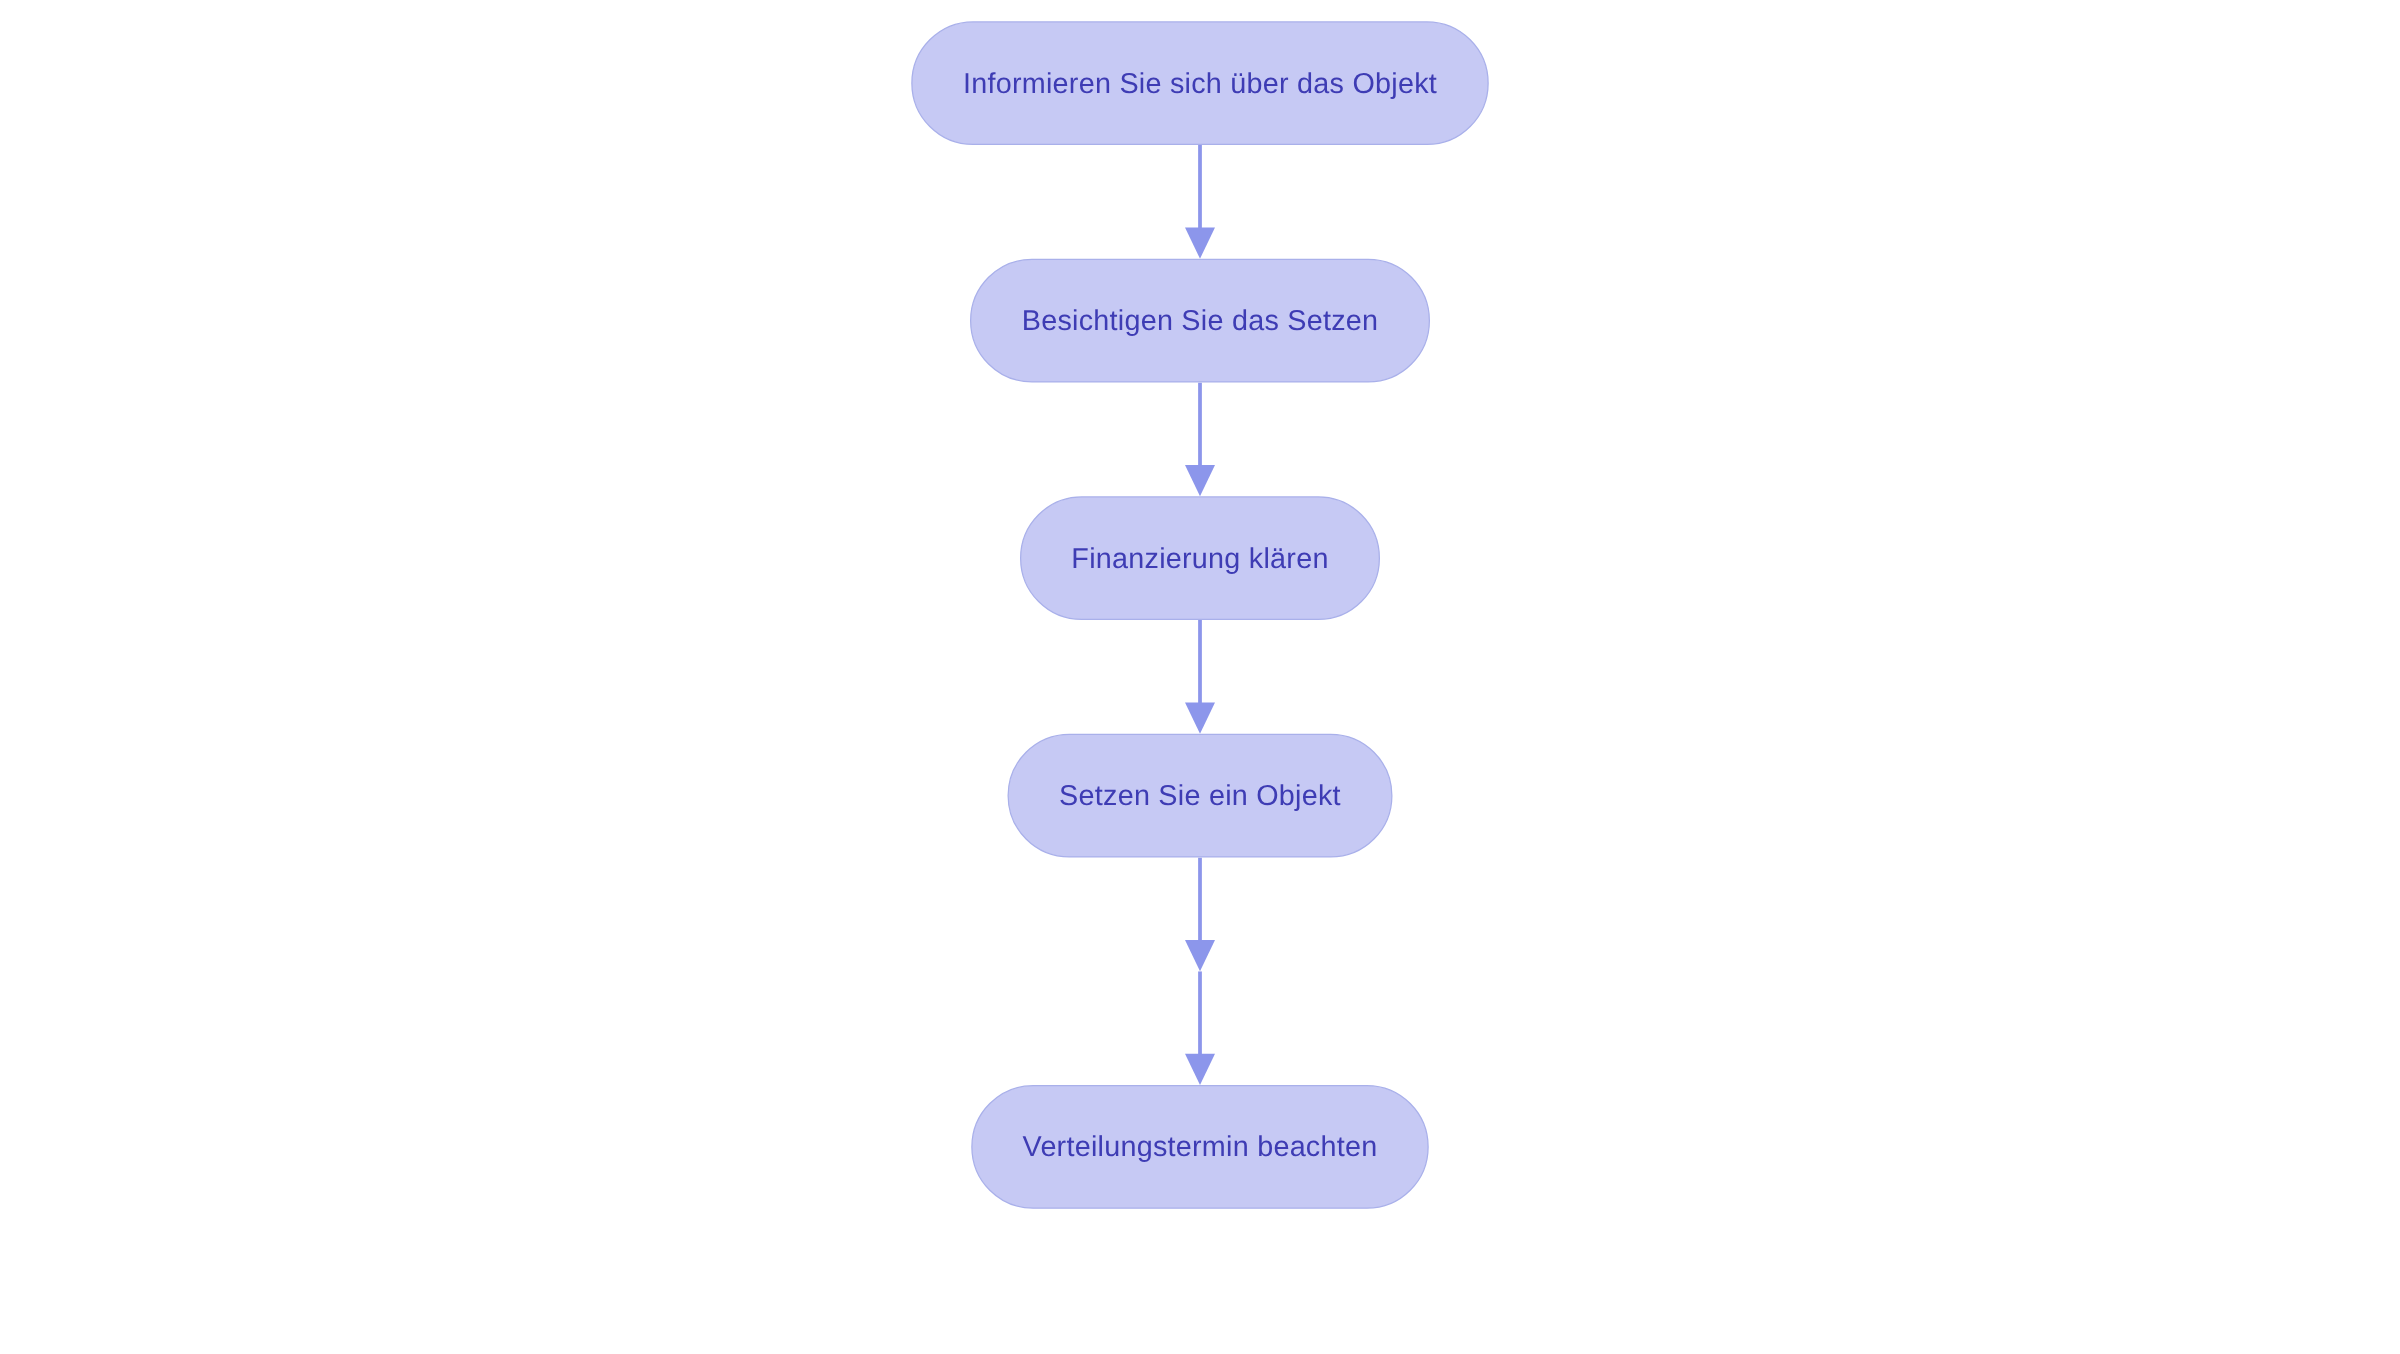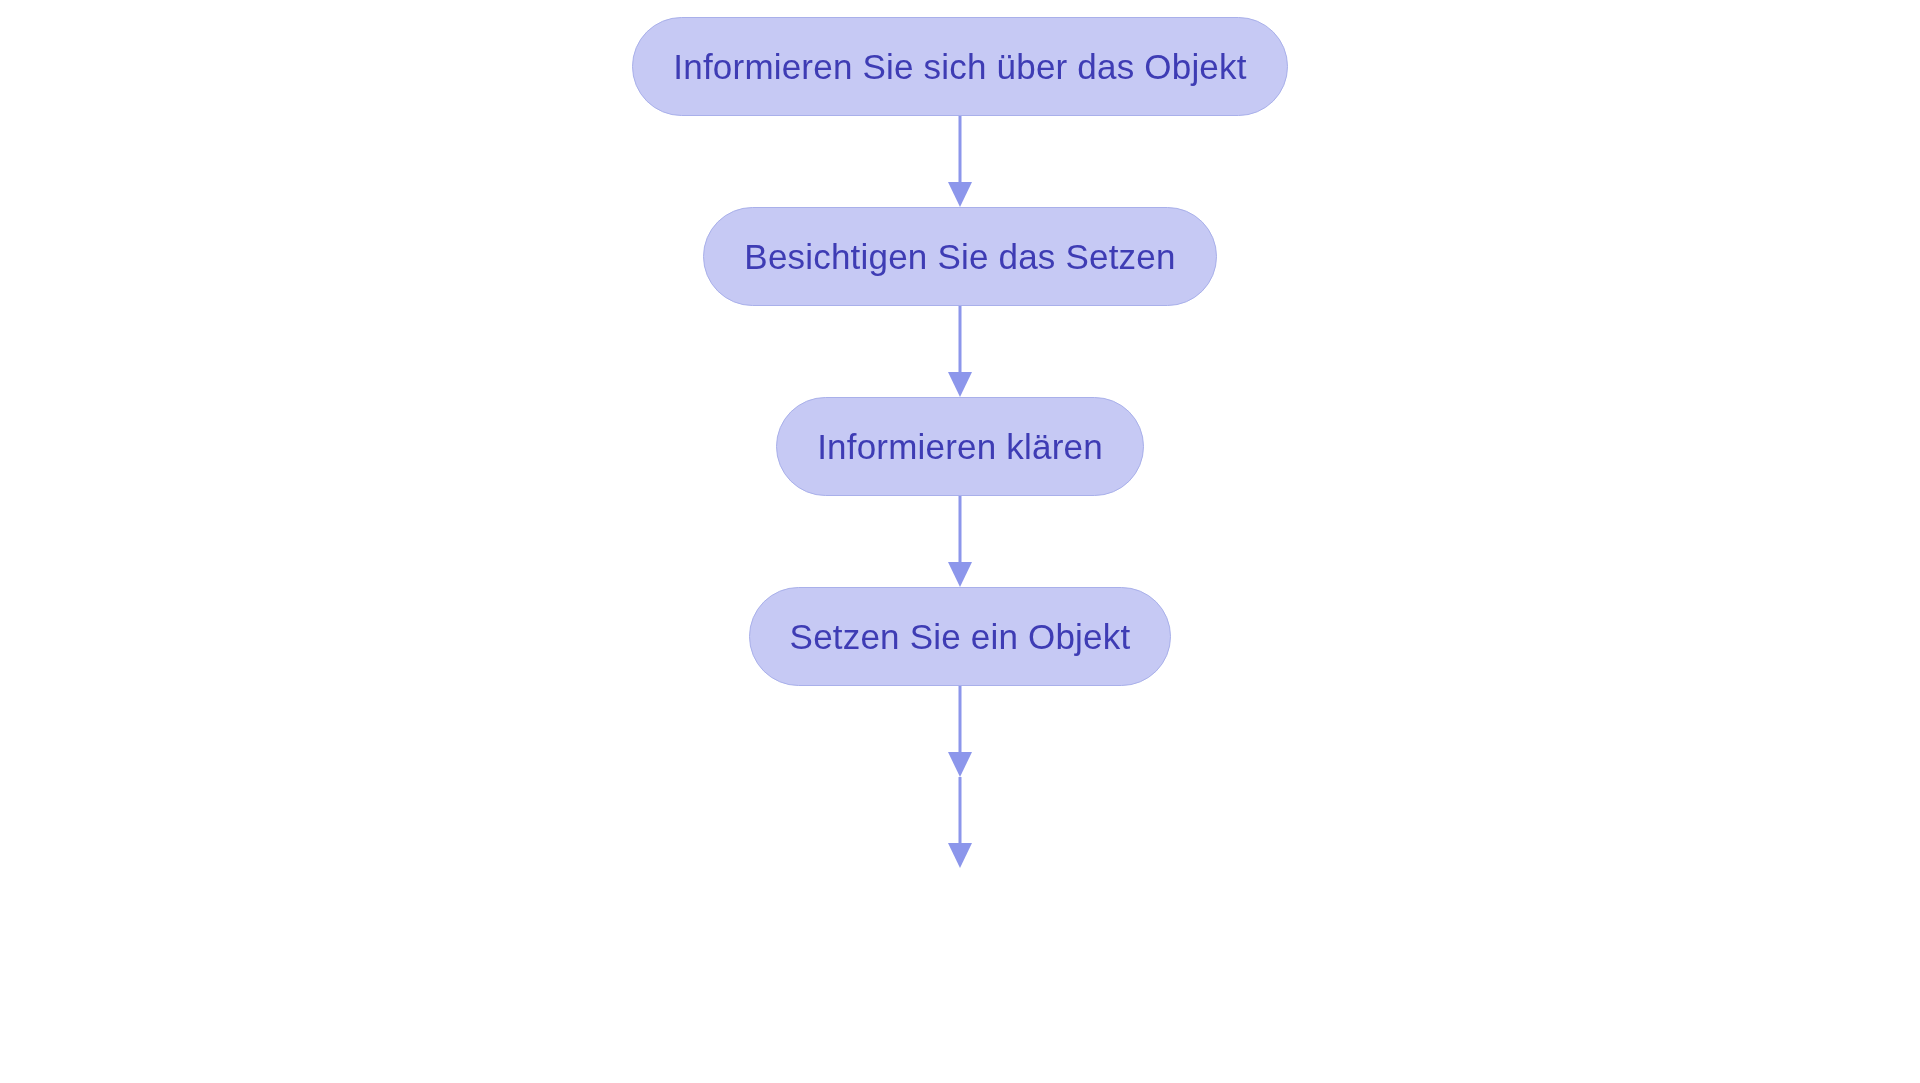--- a/index.html
+++ b/index.html
@@ -29,21 +29,21 @@
     display: flex;
     align-items: center;
     justify-content: center;
     background: var(--node-fill, #c6c9f4);
     border: 1.5px solid var(--node-border, #a9b0ea);
     border-radius: 49.5px;
     flex: 0 0 auto;
   }
 
   .flow-node .node-label {
-    font-size: 35px;
+    font-size: 23px;
     line-height: 1.25;
     letter-spacing: 0.2px;
     color: var(--node-text, #3e3cb4);
     white-space: nowrap;
     text-align: right;
   }
 
   .flow-arrow {
     height: 91px;
     width: 26px;
@@ -77,21 +77,21 @@
   </div>
 
   <div class="flow-arrow">
     <svg width="26" height="91" viewBox="0 0 26 91" aria-hidden="true">
       <rect x="11.5" y="0" width="3" height="70" fill="currentColor"></rect>
       <polygon points="1,66 25,66 13,91" fill="currentColor"></polygon>
     </svg>
   </div>
 
   <div class="flow-node">
-    <span class="node-label">Informieren klären</span>
+    <span class="node-label">Finanzierung klären</span>
   </div>
 
   <div class="flow-arrow">
     <svg width="26" height="91" viewBox="0 0 26 91" aria-hidden="true">
       <rect x="11.5" y="0" width="3" height="70" fill="currentColor"></rect>
       <polygon points="1,66 25,66 13,91" fill="currentColor"></polygon>
     </svg>
   </div>
 
   <div class="flow-node">
@@ -106,14 +106,17 @@
   </div>
 
 
   <div class="flow-arrow">
     <svg width="26" height="91" viewBox="0 0 26 91" aria-hidden="true">
       <rect x="11.5" y="0" width="3" height="70" fill="currentColor"></rect>
       <polygon points="1,66 25,66 13,91" fill="currentColor"></polygon>
     </svg>
   </div>
 
+  <div class="flow-node">
+    <span class="node-label">Verteilungstermin beachten</span>
+  </div>
 
 </div>
 
 </body></html>

